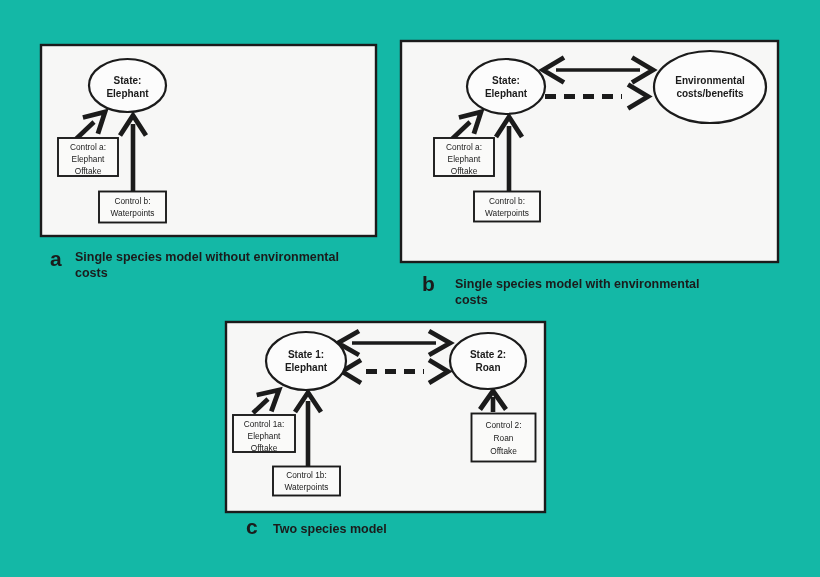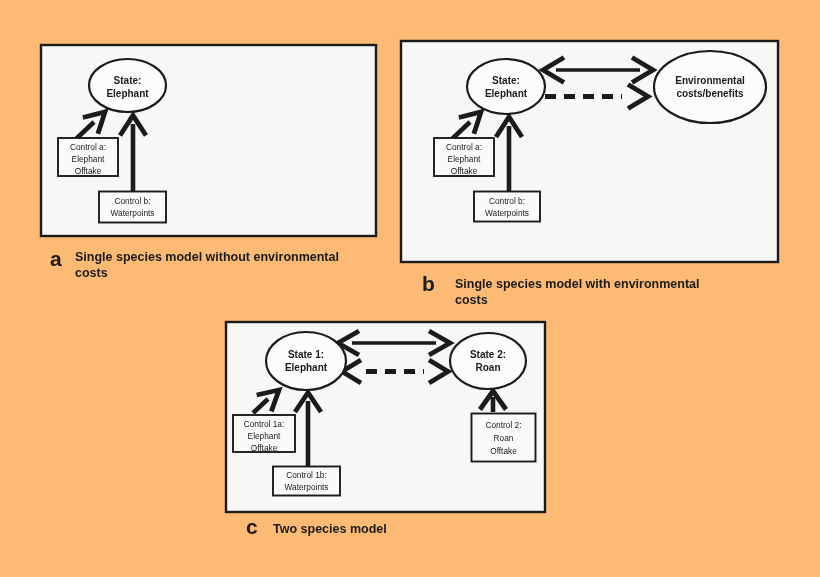--- a/index.html
+++ b/index.html
@@ -1,19 +1,19 @@
 <!DOCTYPE html>
 <html><head>
 <meta charset="utf-8">
 <style>
   html, body { margin:0; padding:0; }
   body { background:#f5f6f5; }
   .canvas {
     position:relative; width:820px; height:577px;
-    background:#fdba74; overflow:hidden;
+    background:#14b8a6; overflow:hidden;
     font-family:"Liberation Sans", sans-serif;
   }
   svg { display:block; }
   .panel-rect { fill:#f7f7f6; stroke:#1b1b1b; stroke-width:2.4px; }
   .node       { fill:#fcfcfc; stroke:#1b1b1b; stroke-width:2.2px; }
   .cbox       { fill:#fafaf9; stroke:#1b1b1b; stroke-width:1.9px; }
   .shaft      { stroke:#1b1b1b; stroke-width:4.6px; fill:none; }
   .shaft-thin { stroke:#1b1b1b; stroke-width:3.4px; fill:none; }
   .shaft-dash { stroke:#1b1b1b; stroke-width:5.2px; fill:none; stroke-dasharray:11 8; }
   .head       { stroke:#1b1b1b; stroke-width:4.8px; fill:none; stroke-linejoin:miter; }

